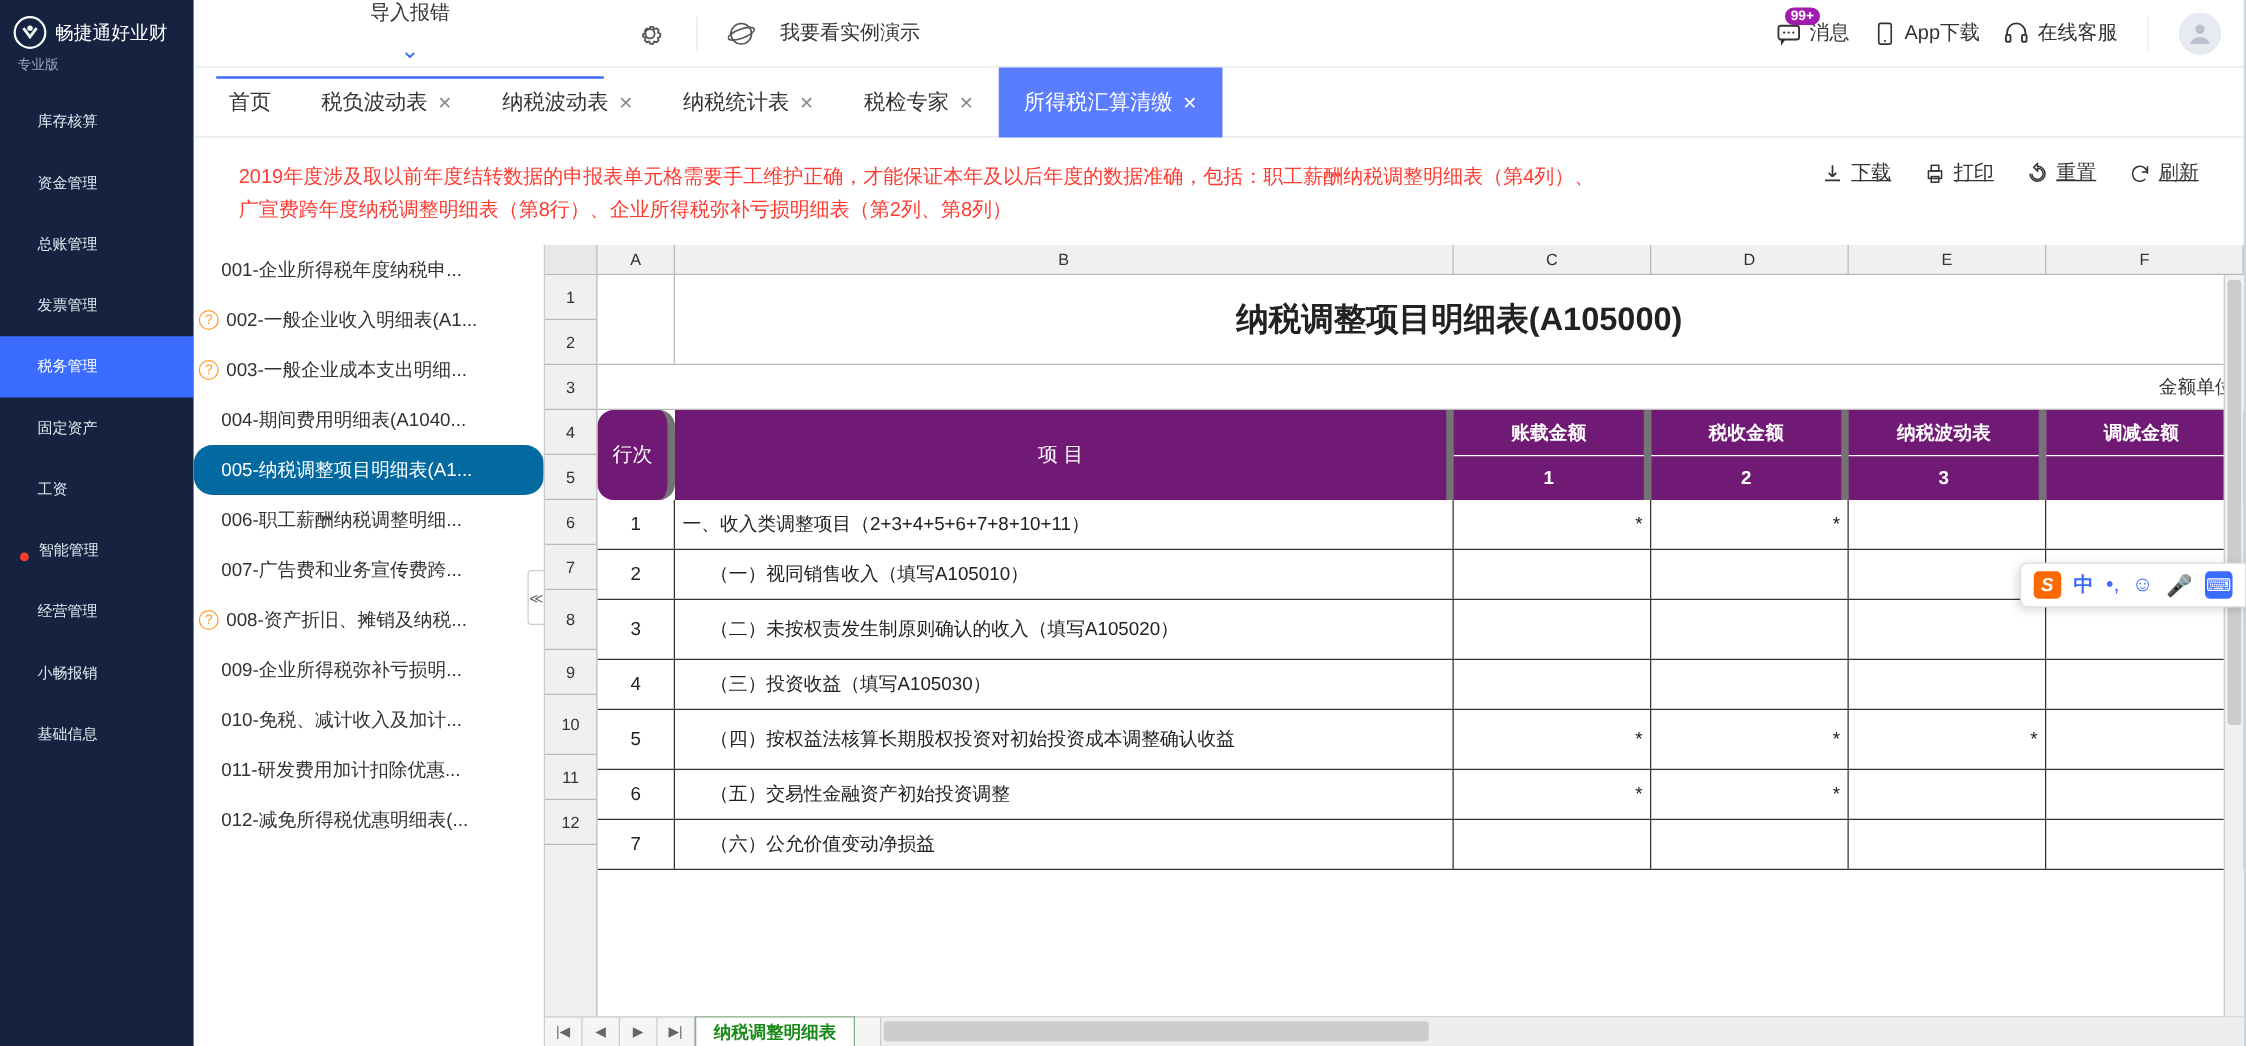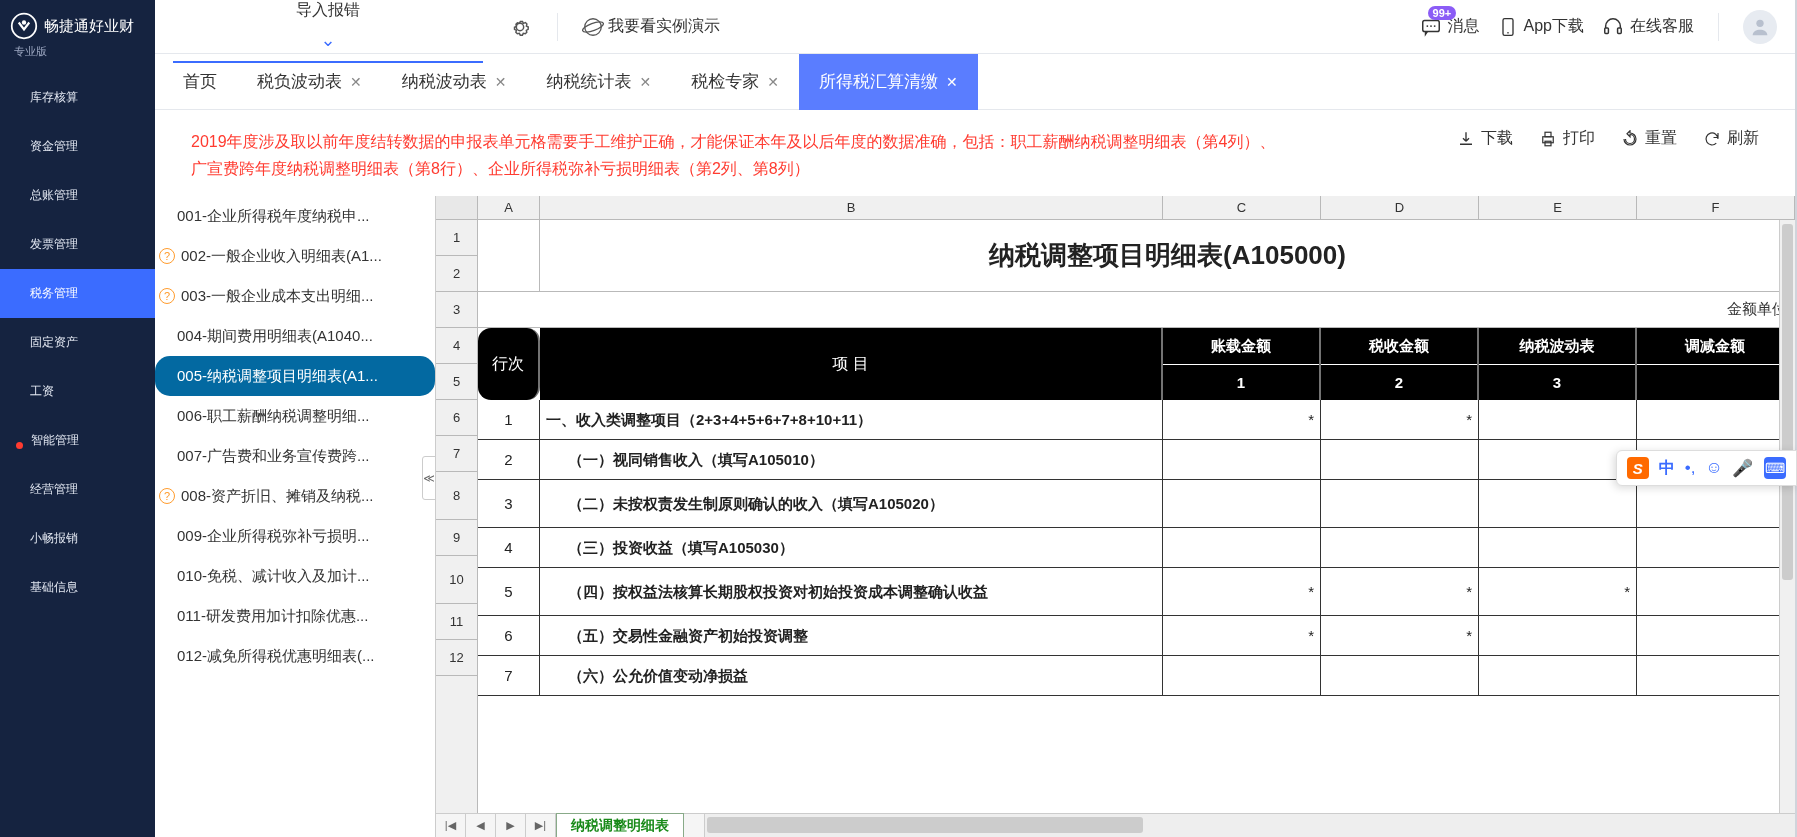--- a/index.html
+++ b/index.html
@@ -20,38 +20,38 @@
 
 .main { flex: 1; display: flex; flex-direction: column; background: #fff; min-width: 0; }
 
 
 .toolbar { height: 54px; border-bottom: 1px solid #e5e8ed; display: flex; align-items: center; padding: 0 18px; gap: 18px; }
 .dropdown-wrap { display: flex; align-items: center; gap: 8px; border-bottom: 2px solid #3b6cff; padding-bottom: 10px; margin-top: 10px; width: 310px; justify-content: space-between; flex-direction: column; }
 .dropdown-label { font-size: 16px; color: #333; }
 .chev { color: #3b6cff; font-size: 18px; }
 .gear-btn { width: 26px; height: 26px; color: #555; display: flex; align-items: center; justify-content: center; cursor: pointer; margin-left: 6px; }
 .toolbar-sep { width: 1px; height: 28px; background: #e5e8ed; margin: 0 6px; }
-.demo-link { display: flex; align-items: center; gap: 4px; color: #333; font-size: 16px; cursor: pointer; }
+.demo-link { display: flex; align-items: center; gap: 20px; color: #333; font-size: 16px; cursor: pointer; }
 .toolbar-spacer { flex: 1; }
 .toolbar-action { display: flex; align-items: center; gap: 6px; color: #333; font-size: 16px; cursor: pointer; position: relative; }
-.badge-99 { position: absolute; top: -10px; left: 8px; background: #8b5cf6; color: #fff; font-size: 11px; padding: 1px 5px; border-radius: 9px; font-weight: 600; }
+.badge-99 { position: absolute; top: -10px; left: 8px; background: #a21caf; color: #fff; font-size: 11px; padding: 1px 5px; border-radius: 9px; font-weight: 600; }
 .avatar { width: 34px; height: 34px; background: #e7ebf1; border-radius: 50%; display: flex; align-items: center; justify-content: center; color: #9aa5bf; }
 
 
 .tabs-row { height: 56px; display: flex; align-items: center; padding: 0 8px; border-bottom: 1px solid #e5e8ed; gap: 0; }
 .tab { padding: 0 20px; height: 56px; display: flex; align-items: center; gap: 8px; font-size: 17px; color: #333; cursor: pointer; }
 .tab .close-x { color: #888; font-size: 14px; }
 .tab.active { background: #5a7dff; color: #fff; }
 .tab.active .close-x { color: #fff; }
 
 
 .info-bar { padding: 18px 36px 14px; display: flex; gap: 30px; align-items: flex-start; }
 .info-text { color: #ff3b30; font-size: 16px; line-height: 1.7; max-width: 1090px; }
 .info-actions { display: flex; gap: 26px; margin-left: auto; align-items: center; flex-shrink: 0; }
-.info-action { display: flex; align-items: center; gap: 6px; font-size: 16px; color: #333; cursor: pointer; }
+.info-action { display: flex; align-items: center; gap: 6px; font-size: 16px; color: #333; cursor: pointer; text-decoration: underline; }
 
 
 .workspace { flex: 1; display: flex; min-height: 0; position: relative; }
 
 
 .form-list { width: 280px; overflow: hidden; display: flex; flex-direction: column; flex-shrink: 0; }
 .form-item { height: 40px; display: flex; align-items: center; padding: 0 16px 0 22px; font-size: 15px; color: #333; cursor: pointer; gap: 6px; white-space: nowrap; overflow: hidden; position: relative; }
 .form-item.active { background: #0369a1; color: #fff; border-radius: 15px; }
 .form-item .q-icon { width: 16px; height: 16px; border: 1px solid #ff9c2d; color: #ff9c2d; border-radius: 50%; font-size: 11px; display: flex; align-items: center; justify-content: center; flex-shrink: 0; margin-left: -18px; }
 .form-item-label { overflow: hidden; text-overflow: ellipsis; }
@@ -65,31 +65,31 @@
 .ch-A { width: 62px; } .ch-B { flex: 1; min-width: 380px; } .ch-C, .ch-D, .ch-E, .ch-F { width: 158px; }
 .sheet-body { display: flex; flex: 1; min-height: 0; }
 .row-headers { width: 42px; background: #f0f0f0; border-right: 1px solid #b9b9b9; flex-shrink: 0; }
 .rh { height: 36px; border-bottom: 1px solid #b9b9b9; text-align: center; font-size: 13px; color: #333; display: flex; align-items: center; justify-content: center; }
 .rh.tall { height: 48px; }
 .grid { flex: 1; overflow: hidden; position: relative; }
 .grid-title-row { display: flex; height: 72px; border-bottom: 1px solid #b9b9b9; }
 .grid-title-cell { flex: 1; display: flex; align-items: center; justify-content: center; font-size: 26px; font-weight: 700; color: #222; }
 .grid-unit-row { height: 36px; border-bottom: 1px solid #b9b9b9; display: flex; align-items: center; justify-content: flex-end; padding-right: 8px; font-size: 15px; color: #333; }
 .grid-header-block { display: flex; height: 72px; }
-.ghc { background: #000000; color: #fff; text-align: center; border-right: 2px solid #737373; display: flex; flex-direction: column; }
+.ghc { background: #701a75; color: #fff; text-align: center; border-right: 6px solid #737373; display: flex; flex-direction: column; }
 .ghc .top, .ghc .bot { flex: 1; display: flex; align-items: center; justify-content: center; font-size: 15px; font-weight: 600; border-bottom: 1px solid #fff; }
 .ghc .bot { border-bottom: none; }
 .ghc-A { width: 62px; border-radius: 13px; } 
 .ghc-merged { display: flex; align-items: center; justify-content: center; }
 .ghc-B { flex: 1; min-width: 380px; } .ghc-num { width: 158px; }
 .data-row { display: flex; border-bottom: 1px solid #333; height: 40px; }
 .data-row.tall { height: 48px; }
 .dc { border-right: 1px solid #333; font-size: 15px; color: #222; display: flex; align-items: center; padding: 0 6px; }
 .dc-A { width: 62px; justify-content: center; }
-.dc-B { flex: 1; min-width: 380px; font-weight: 700; line-height: 1.3; text-align: center; }
+.dc-B { flex: 1; min-width: 380px; font-weight: 400; line-height: 1.3; text-align: center; }
 .dc-num { width: 158px; justify-content: flex-end; }
 .dc-B.indent1 { padding-left: 28px; }
 
 
 .sheet-footer { height: 24px; display: flex; border-top: 1px solid #ccc; background: #f5f5f5; }
 .sf-nav { display: flex; }
 .sf-btn { width: 30px; border-right: 1px solid #ccc; display: flex; align-items: center; justify-content: center; font-size: 11px; color: #666; cursor: pointer; }
 .sf-tab { padding: 0 14px; border: 1px solid #8a8; border-bottom: none; background: #fff; color: #1a8a1a; font-weight: 700; font-size: 14px; display: flex; align-items: center; margin-top: -1px; }
 .sf-scroll-track { flex: 1; background: #eee; margin-left: 20px; position: relative; border-left: 1px solid #ccc; }
 .sf-scroll-thumb { position: absolute; left: 2px; top: 3px; width: 40%; height: 16px; background: #ccc; border-radius: 3px; }

